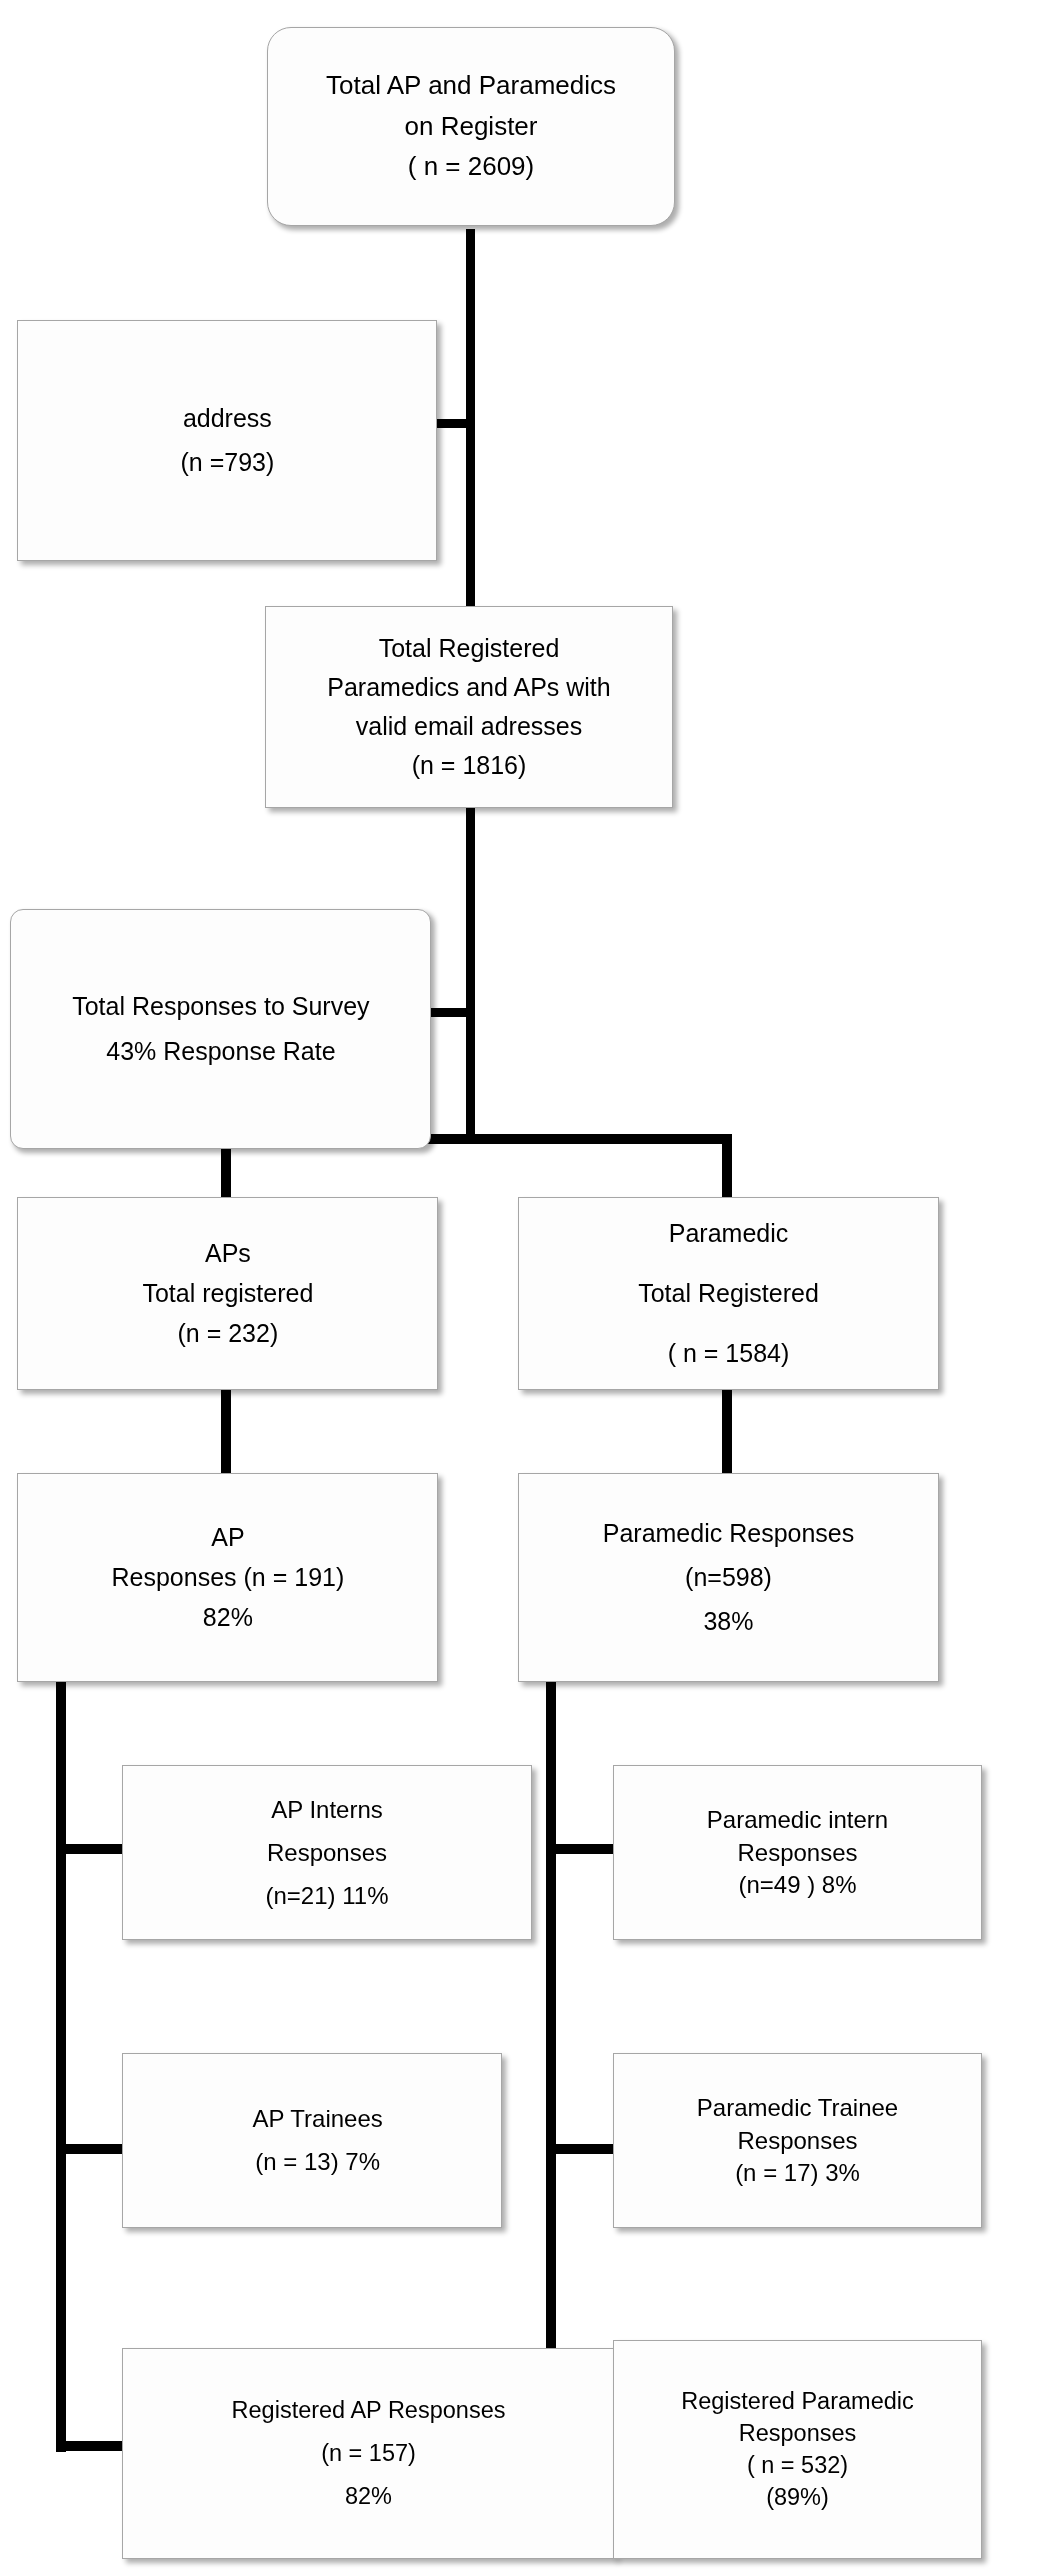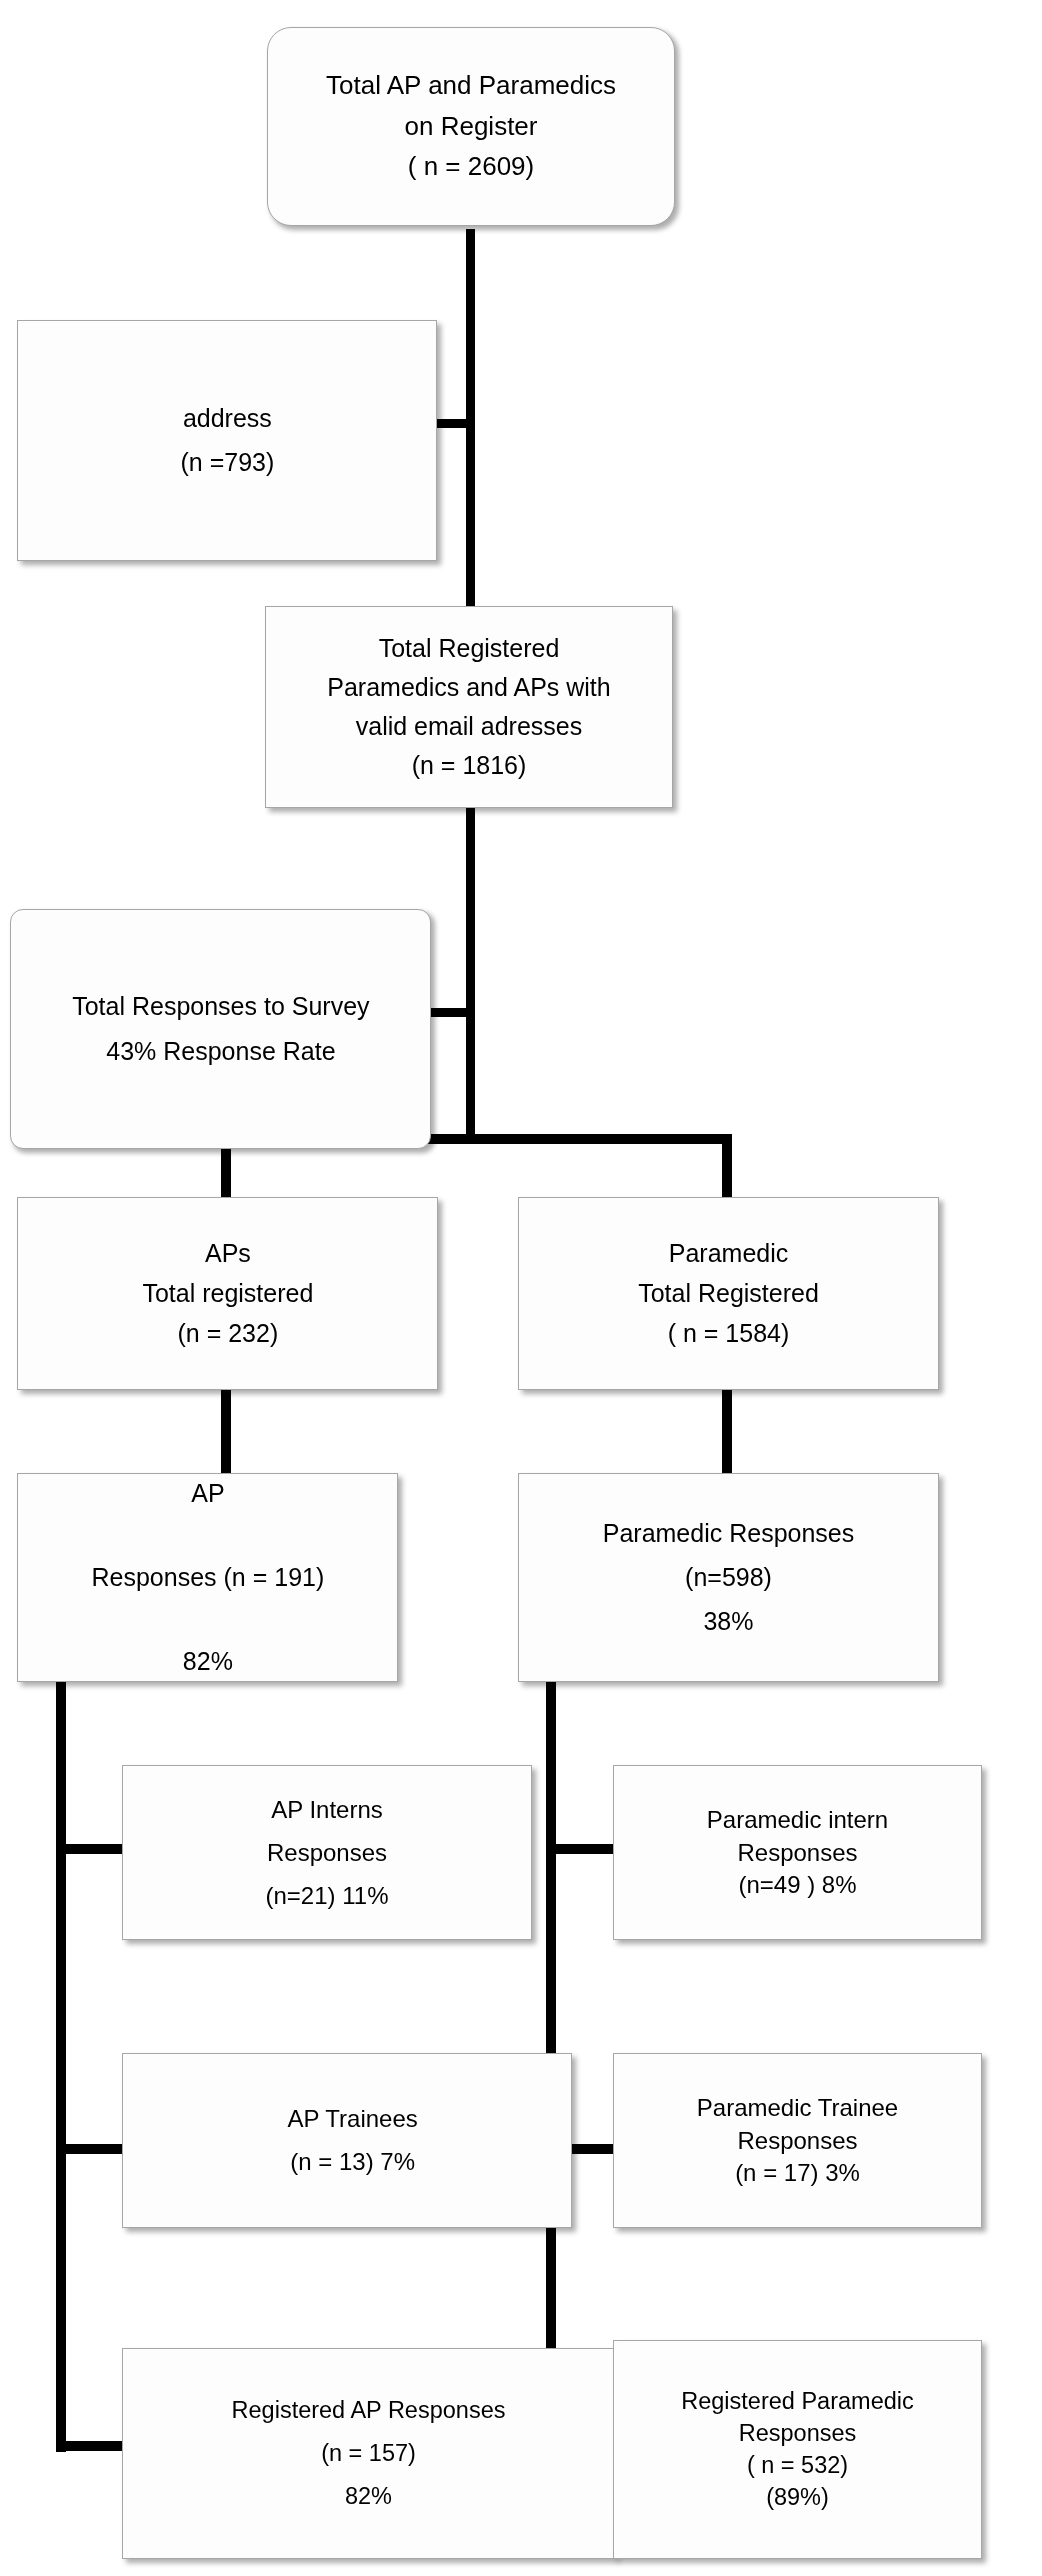--- a/index.html
+++ b/index.html
@@ -113,27 +113,27 @@
     <span class="line">Total Responses to Survey</span>
     <span class="line">43% Response Rate</span>
   </div>
 
   <div class="node fs-lg gap-lg" style="left:17.4px; top:1197px; width:421px; height:193px;">
     <span class="line">APs</span>
     <span class="line">Total registered</span>
     <span class="line">(n = 232)</span>
   </div>
 
-  <div class="node fs-lg gap-lg" style="left:518px; top:1197px; width:421px; height:193px;">
+  <div class="node fs-lg gap-lg" style="left:518px; top:1197px; width:421px; height:193px;gap:20px;">
     <span class="line">Paramedic</span>
     <span class="line">Total Registered</span>
     <span class="line">( n = 1584)</span>
   </div>
 
-  <div class="node fs-lg gap-lg" style="left:17.4px; top:1473px; width:381px; height:209px;justify-content:space-between;">
+  <div class="node fs-lg gap-lg" style="left:17.4px; top:1473px; width:421px; height:209px;">
     <span class="line">AP</span>
     <span class="line">Responses (n = 191)</span>
     <span class="line">82%</span>
   </div>
 
   <div class="node fs-lg gap-md" style="left:518px; top:1473px; width:421px; height:209px;">
     <span class="line">Paramedic Responses</span>
     <span class="line">(n=598)</span>
     <span class="line">38%</span>
   </div>
@@ -143,21 +143,21 @@
     <span class="line">Responses</span>
     <span class="line">(n=21) 11%</span>
   </div>
 
   <div class="node fs-md gap-xs" style="left:613px; top:1765px; width:369px; height:175px;">
     <span class="line">Paramedic intern</span>
     <span class="line">Responses</span>
     <span class="line">(n=49 ) 8%</span>
   </div>
 
-  <div class="node fs-md gap-md" style="left:122px; top:2053px; width:450px; height:175px;padding-left:20px;">
+  <div class="node fs-md gap-md" style="left:122px; top:2053px; width:380px; height:175px;padding-left:20px;">
     <span class="line">AP Trainees</span>
     <span class="line">(n = 13) 7%</span>
   </div>
 
   <div class="node fs-md gap-xs" style="left:613px; top:2053px; width:369px; height:175px;">
     <span class="line">Paramedic Trainee</span>
     <span class="line">Responses</span>
     <span class="line">(n = 17) 3%</span>
   </div>
 

